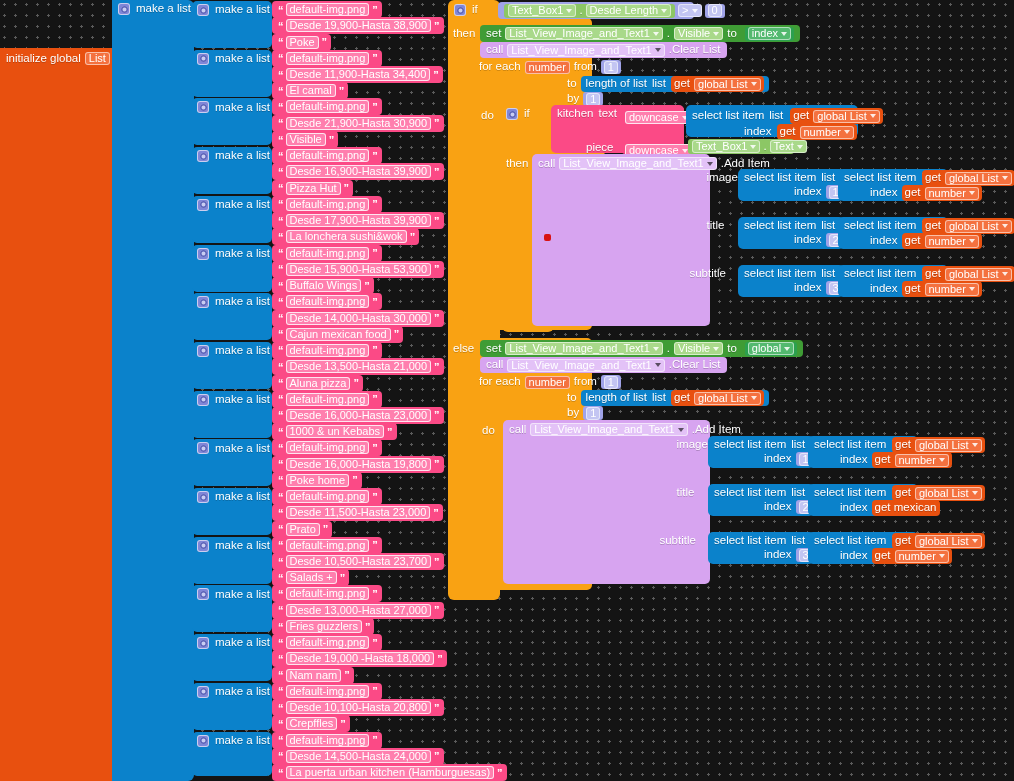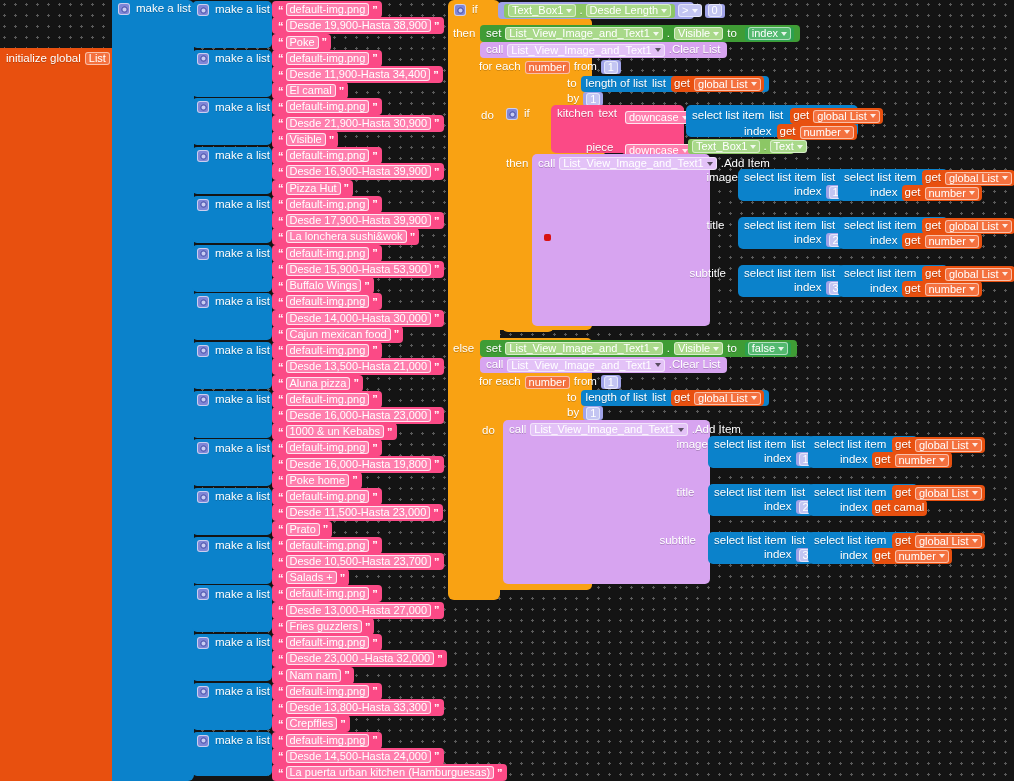--- a/index.html
+++ b/index.html
@@ -409,42 +409,42 @@
           <span class="lbl">make a list</span>
         </div>
       </div>
       <div class="blk c-text textblk" style="left: 272px; top: 634.1px;">
         <span class="quote">“</span>
         <span class="field f-text">default-img.png</span>
         <span class="quote">”</span>
       </div>
       <div class="blk c-text textblk" style="left: 272px; top: 650.4px;">
         <span class="quote">“</span>
-        <span class="field f-text">Desde 23,000 -Hasta 32,000</span>
+        <span class="field f-text">Desde 19,000 -Hasta 18,000</span>
         <span class="quote">”</span>
       </div>
       <div class="blk c-text textblk" style="left: 272px; top: 666.7px;">
         <span class="quote">“</span>
         <span class="field f-text">Nam nam</span>
         <span class="quote">”</span>
       </div>
       <div class="blk c-list makelist" style="left: 192px; top: 682.8px; width: 80px; height: 47px;">
         <div class="mlhdr" style="padding:3px 5px 0 5px;">
           <span class="gear"></span>
           <span class="lbl">make a list</span>
         </div>
       </div>
       <div class="blk c-text textblk" style="left: 272px; top: 682.8px;">
         <span class="quote">“</span>
         <span class="field f-text">default-img.png</span>
         <span class="quote">”</span>
       </div>
       <div class="blk c-text textblk" style="left: 272px; top: 699.1px;">
         <span class="quote">“</span>
-        <span class="field f-text">Desde 13,800-Hasta 33,300</span>
+        <span class="field f-text">Desde 10,100-Hasta 20,800</span>
         <span class="quote">”</span>
       </div>
       <div class="blk c-text textblk" style="left: 272px; top: 715.4px;">
         <span class="quote">“</span>
         <span class="field f-text">Crepffles</span>
         <span class="quote">”</span>
       </div>
       <div class="blk c-list makelist" style="left: 192px; top: 731.5px; width: 80px; height: 44px;">
         <div class="mlhdr" style="padding:3px 5px 0 5px;">
           <span class="gear"></span>
@@ -734,21 +734,21 @@
         <i class="caret"></i>
       </span>
     <span class="lbl">.</span>
     <span class="field f-comp">
         <span>Visible</span>
         <i class="caret"></i>
       </span>
     <span class="lbl">to</span>
     <span class="blk c-logic" style="position:relative; left:0; top:0; height:14px; border-radius:3px; display:inline-flex; align-items:center; padding:0 3px; margin-left:4px;">
       <span class="field f-logic">
-          <span>false</span>
+          <span>global</span>
           <i class="caret"></i>
         </span>
     </span>
   </div>
 
   <div class="blk c-call stmt" style="left:480px; top:357px; height:16px;">
     <span class="lbl">call</span>
     <span class="field f-call">
         <span>List_View_Image_and_Text1</span>
         <i class="caret dark"></i>
@@ -844,21 +844,21 @@
         <span class="lbl">select list item</span>
         <span class="lbl">list</span>
       </div>
       <div class="blk redgetter" style="left: 892px; top: 485px;">
         <span class="lbl">get</span>
         <span class="field f-var">global List<i class="caret"></i></span>
       </div>
       <div class="blk row" style="left: 840px; top: 500px; gap: 4px;">
         <span class="lbl">index</span>
         <span class="blk redgetter" style="position:relative;left:0;top:0;">
-          <span class="lbl">get camal</span>
+          <span class="lbl">get mexican</span>
         </span>
       </div>
       <div class="blk lbl" style="left: 659.4px; top: 535px;">subtitle</div>
       <div class="blk sli" style="left: 708px; top: 532px; width: 106px; height: 32px; border-radius: 5px;"></div>
       <div class="blk row" style="left: 714px; top: 535px; gap: 5px;">
         <span class="lbl">select list item</span>
         <span class="lbl">list</span>
       </div>
       <div class="blk row" style="left: 764px; top: 548px; gap: 4px;">
         <span class="lbl">index</span>

